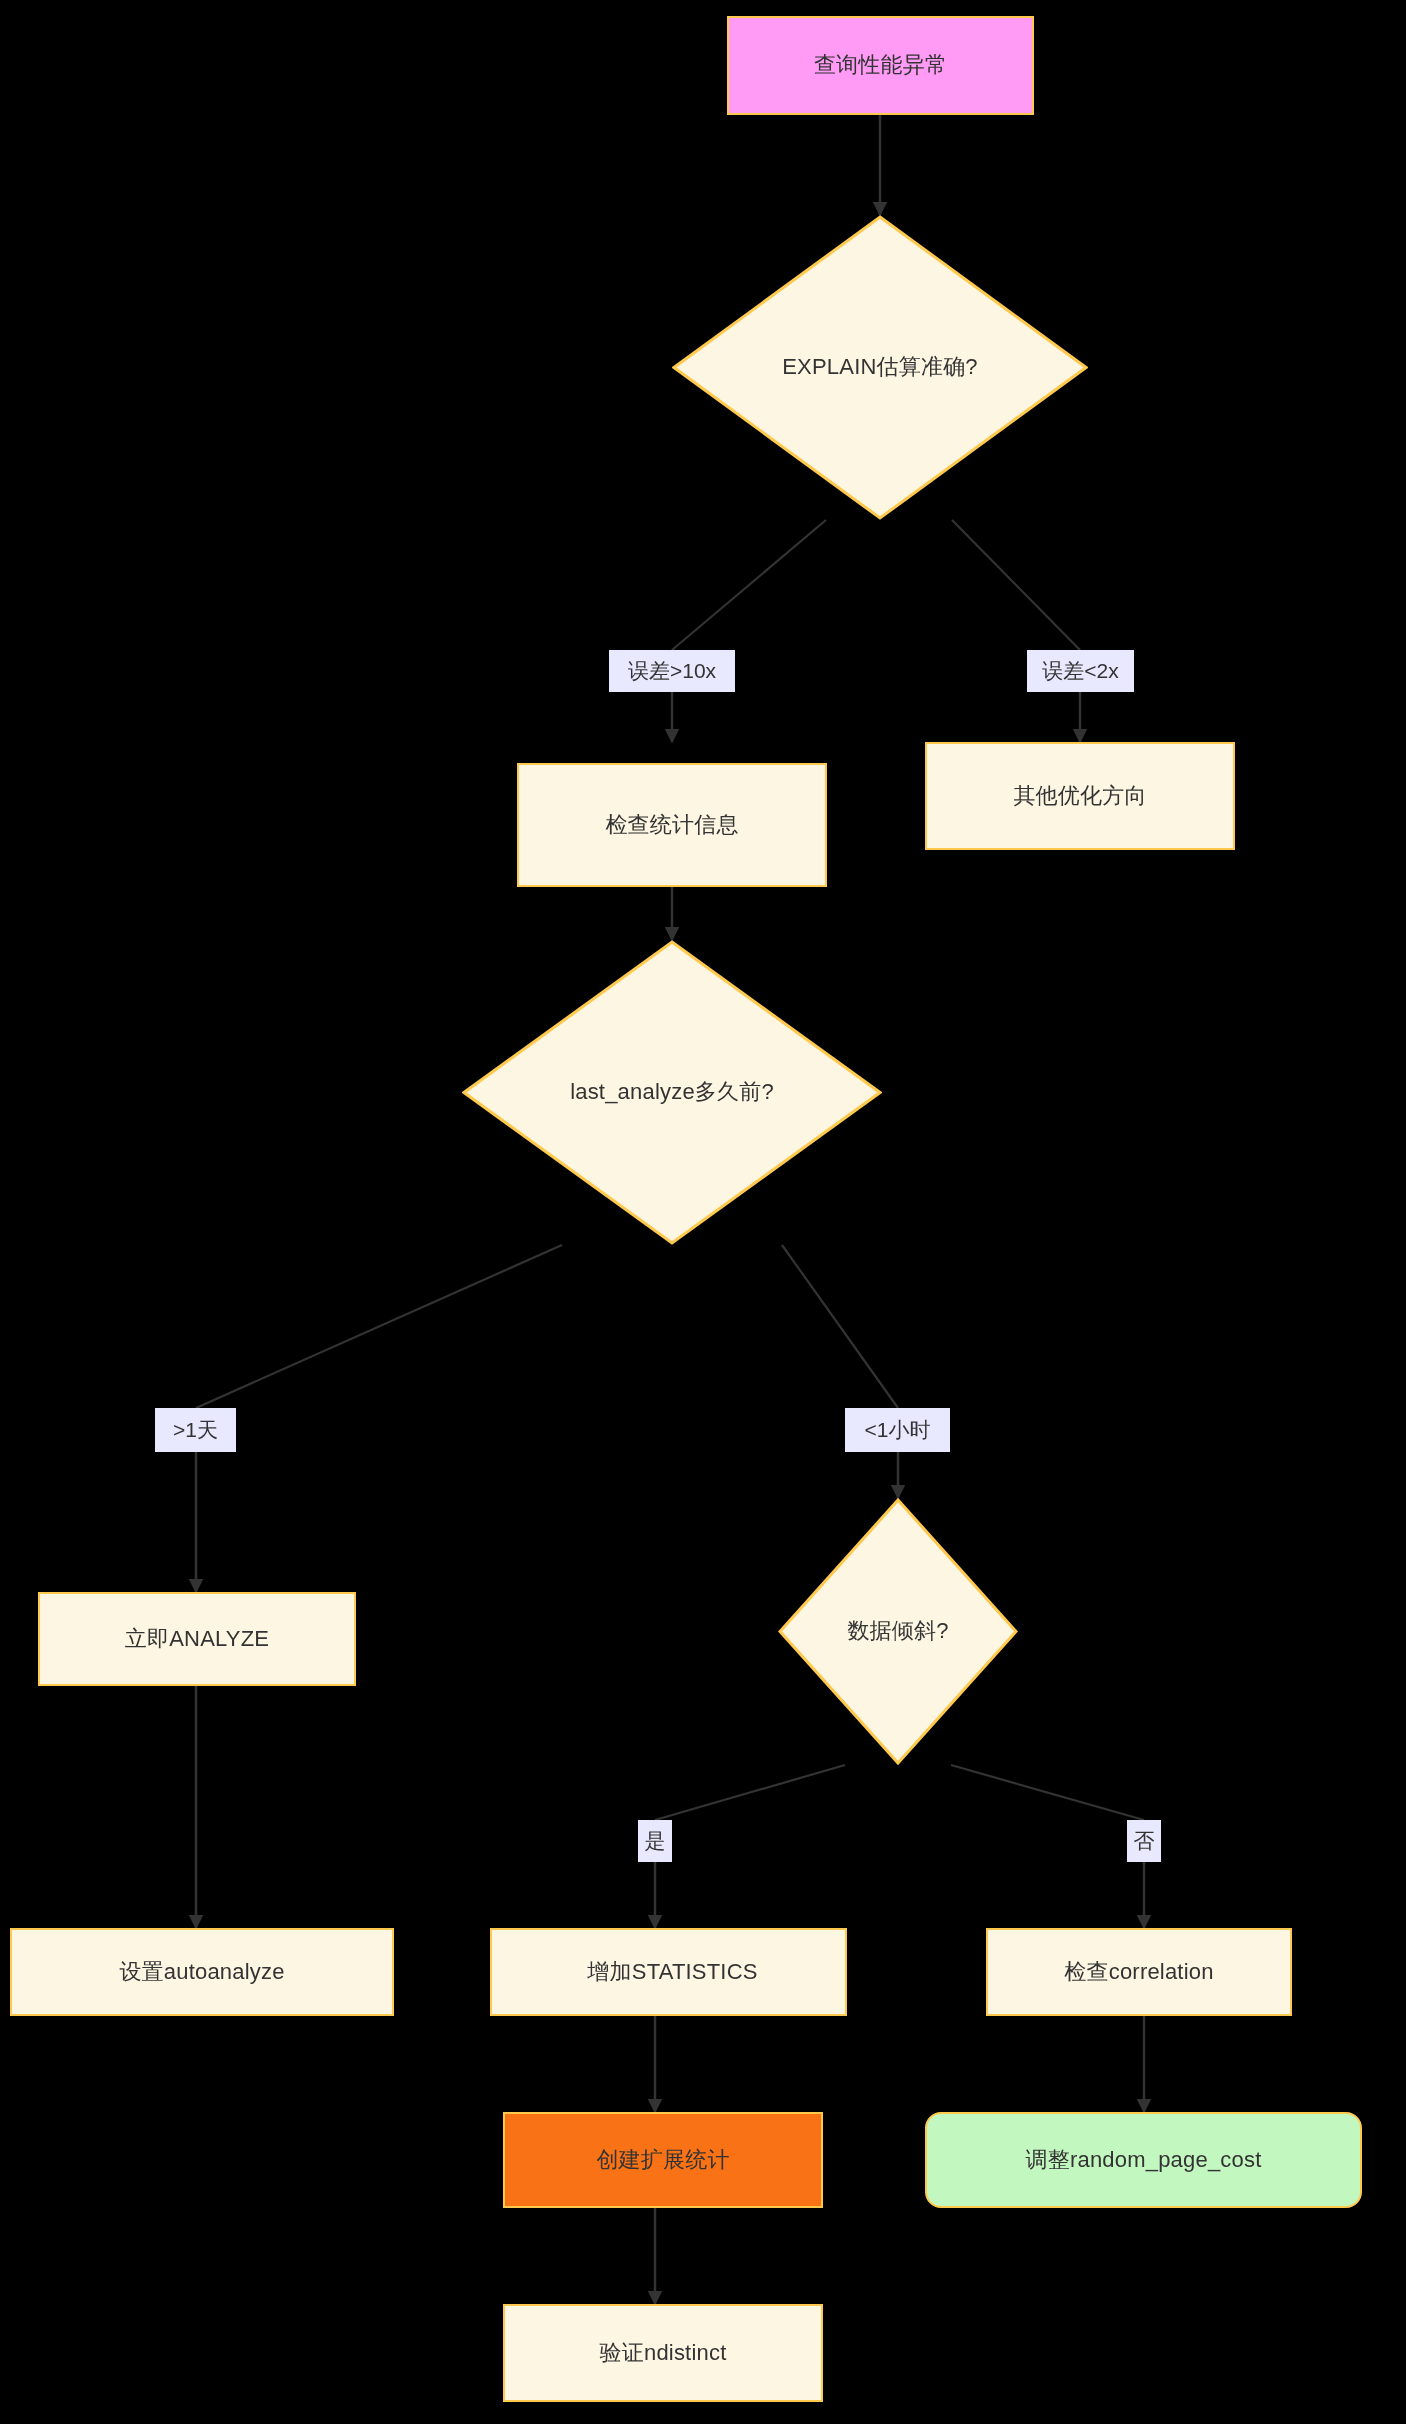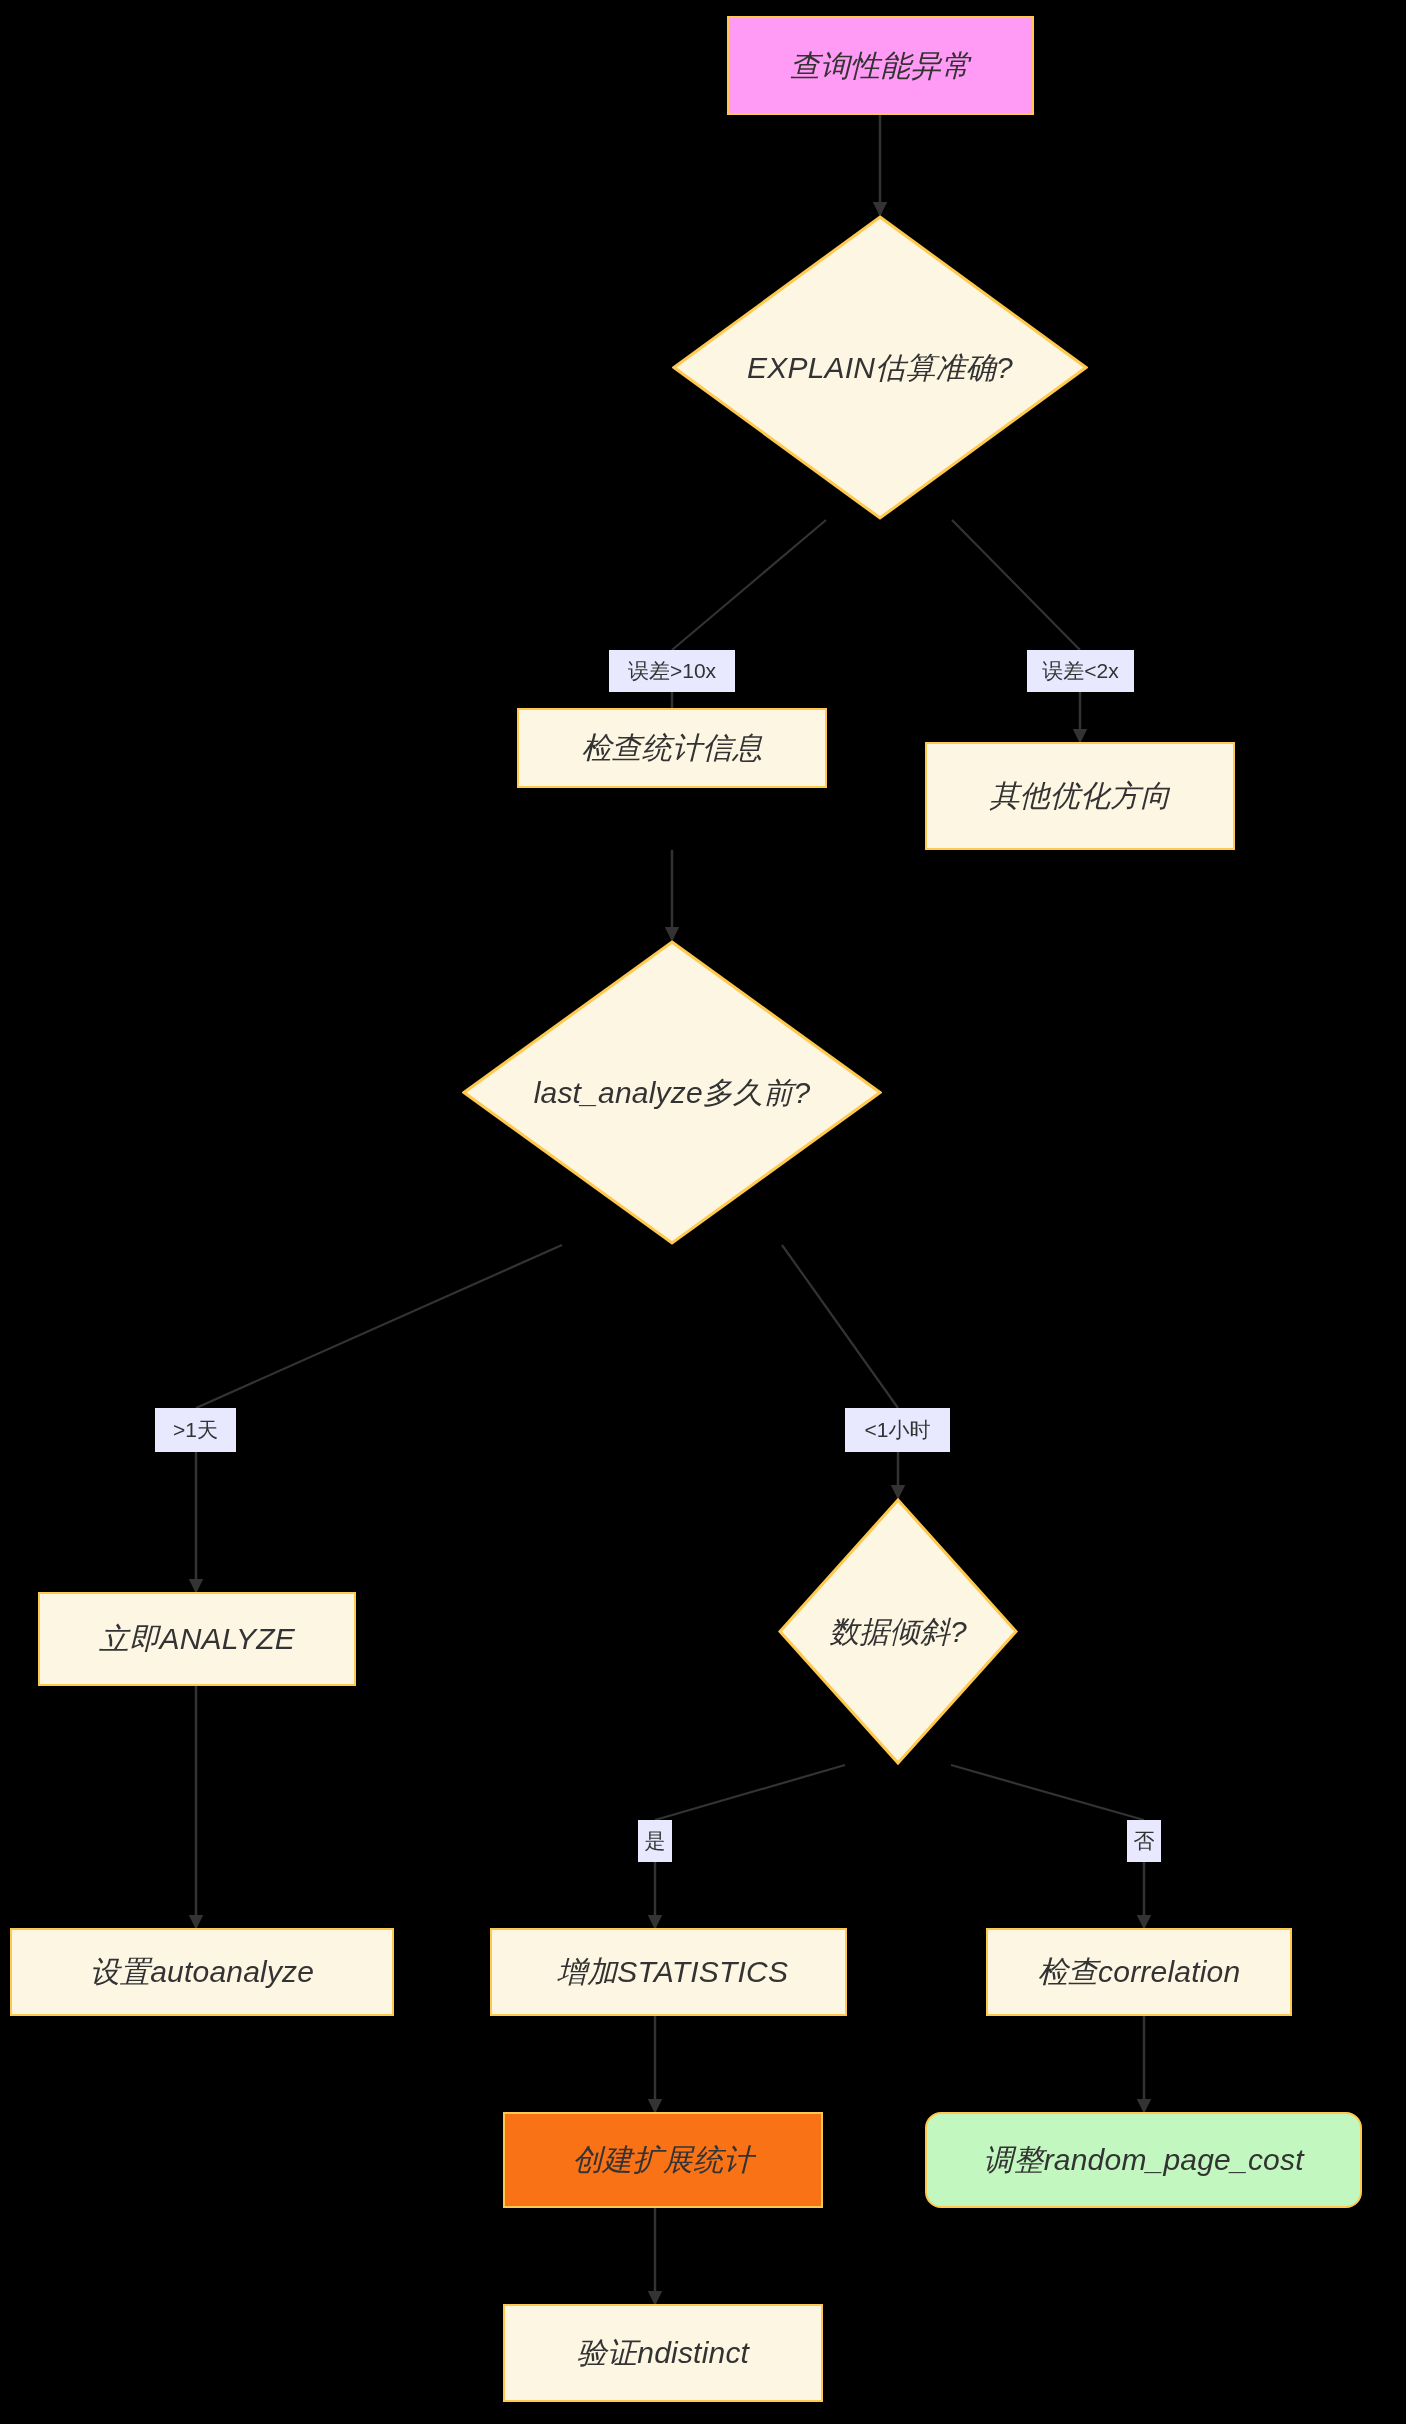--- a/index.html
+++ b/index.html
@@ -23,24 +23,23 @@
     pointer-events: none;
   }
   .node {
     position: absolute;
     box-sizing: border-box;
     display: flex;
     align-items: center;
     justify-content: center;
     text-align: right;
     color: #333333;
-    font-size: 30px;
+    font-size: 22px;
     line-height: 1.2;
     letter-spacing: 0.2px;
-    font-style: italic;
   }
   .node.rect {
     border: 2px solid #ffc94d;
     background: #fdf6e3;
   }
   .node.rect.pink   { background: #ff9af5; }
   .node.rect.purple { background: #f97316; }
   .node.rect.green  { background: #c3f7c0; border-radius: 16px; }
 
   .node.diamond {
@@ -121,21 +120,21 @@
     <span>查询性能异常</span>
   </div>
 
   <div class="node diamond" style="left:672px; top:215px; width:416px; height:305px;">
     <svg class="diamond-shape" viewBox="0 0 416 305" preserveAspectRatio="none">
       <polygon points="208,2 414,152.5 208,303 2,152.5" fill="#fdf6e3" stroke="#ffc94d" stroke-width="3"></polygon>
     </svg>
     <span class="diamond-label">EXPLAIN估算准确?</span>
   </div>
 
-  <div class="node rect" style="left:517px; top:708px; width:310px; height:80px;">
+  <div class="node rect" style="left:517px; top:763px; width:310px; height:124px;">
     <span>检查统计信息</span>
   </div>
 
   <div class="node rect" style="left:925px; top:742px; width:310px; height:108px;">
     <span>其他优化方向</span>
   </div>
 
   <div class="node diamond" style="left:462px; top:940px; width:420px; height:305px;">
     <svg class="diamond-shape" viewBox="0 0 420 305" preserveAspectRatio="none">
       <polygon points="210,2 418,152.5 210,303 2,152.5" fill="#fdf6e3" stroke="#ffc94d" stroke-width="3"></polygon>

